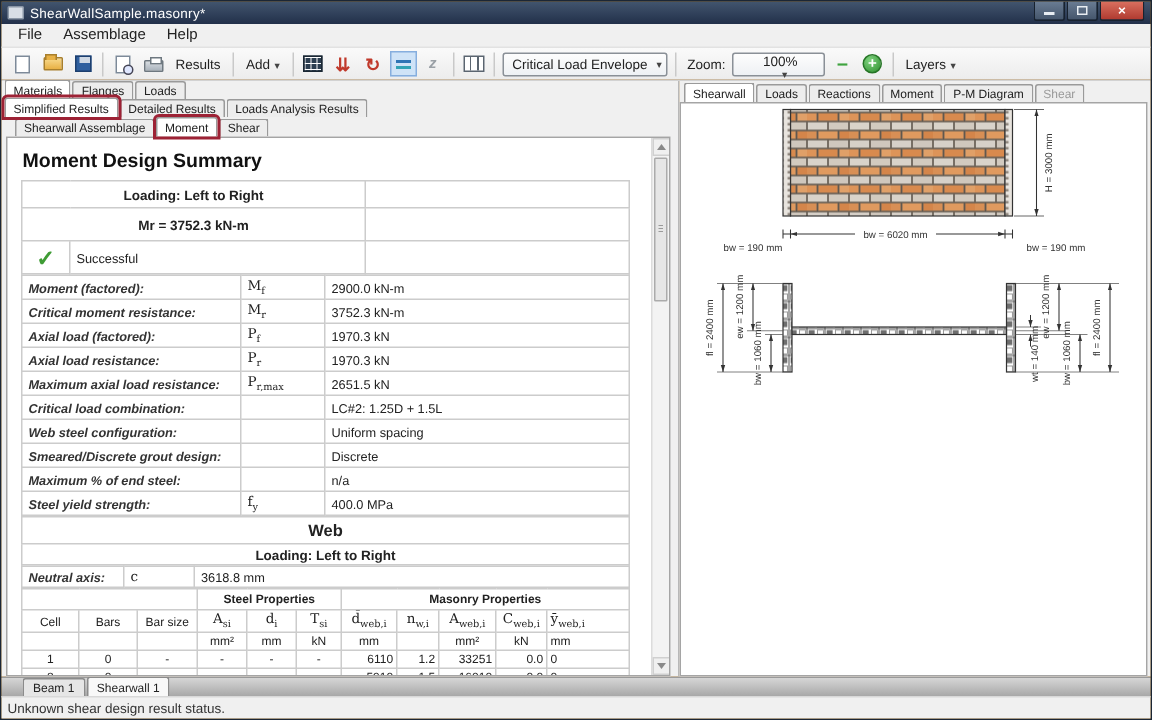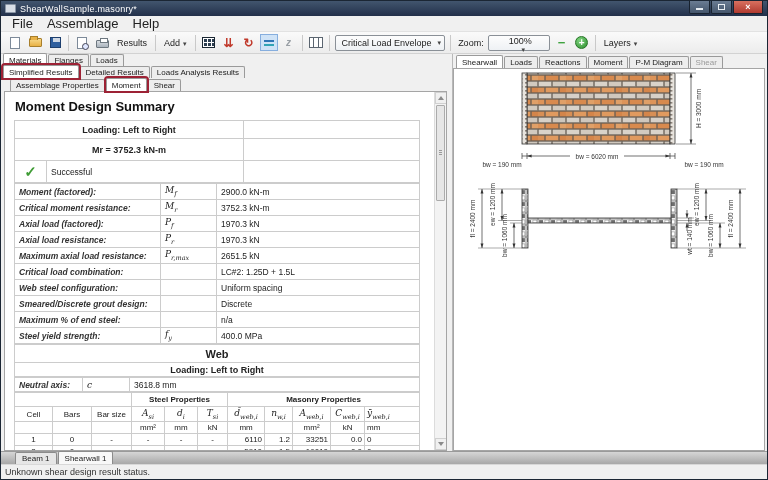--- a/index.html
+++ b/index.html
@@ -10,21 +10,21 @@
   .titlebar { height:15px; background:linear-gradient(#42556e,#22304a); color:#fff; display:flex; align-items:center; padding-left:4px; font-size:9px; flex:0 0 15px; }
   .appicon { width:11px; height:9px; background:#d8dee6; border:1px solid #8a96a6; border-radius:1px; margin-right:4px; }
   .tb-title { flex:1; letter-spacing:.2px; }
   .winbtns { display:flex; height:13px; align-self:flex-start; margin-right:4px; }
   .wbtn { width:21px; height:13px; display:flex; align-items:center; justify-content:center; border:1px solid #18222f; border-top:none; background:linear-gradient(#6a7c93,#45566c); border-radius:0 0 2px 2px; margin-left:1px; }
   .wbtn .dash { width:7px; height:2px; background:#e8edf2; margin-top:4px; }
   .wbtn .box { width:7px; height:6px; border:1px solid #e8edf2; }
   .wbtn.close { width:30px; background:linear-gradient(#d9705f,#b03a30); color:#fff; font-size:9px; font-weight:bold; }
 
   
-  .menubar { height:16px; background:#f0f0f0; display:flex; align-items:center; padding-left:4px; font-size:13px; color:#222; border-bottom:1px solid #e2e2e2; flex:0 0 16px; }
+  .menubar { height:16px; background:#f0f0f0; display:flex; align-items:center; padding-left:4px; font-size:10px; color:#222; border-bottom:1px solid #e2e2e2; flex:0 0 16px; }
   .menu-item { padding:2px 7px; }
 
   
   .toolbar { height:22px; background:linear-gradient(#fafafa,#ececec); border-bottom:1px solid #d2d2d2; display:flex; align-items:center; padding-left:4px; font-size:9px; color:#222; flex:0 0 22px; }
   .sep { width:1px; height:16px; background:#c9c9c9; margin:0 3px; }
   .ti { min-width:18px; height:18px; display:flex; align-items:center; justify-content:center; margin:0 1px; }
   .lblbtn { padding:2px 5px; }
   .caret { font-size:7px; color:#444; margin-left:3px; }
   .icon-new { width:10px; height:12px; background:#fff; border:1px solid #7d8a99; }
   .icon-open { width:13px; height:9px; background:linear-gradient(#f7d98b,#e8b145); border:1px solid #a87f2c; border-radius:1px; position:relative; }
@@ -64,21 +64,21 @@
   .report-title { font-size:13px; font-weight:bold; color:#111; margin:2px 0 6px 1px; }
 
   table { border-collapse:collapse; width:100%; table-layout:fixed; }
   td { border:1px solid #ccc; font-size:8.5px; color:#222; padding:0 4px; overflow:hidden; white-space:nowrap; }
   .tA td { height:18px; }
   .tA .hdr { font-weight:bold; text-align:center; font-size:9px; }
   .tA .mr-row td { height:22px; }
   .tA .chk { color:#3f9c35; font-size:15px; font-weight:bold; text-align:center; }
   .tB td { height:16px; }
   .lbl { font-weight:bold; color:#333;font-style:italic; }
-  .msym { font-family:"DejaVu Serif",serif; font-style:italic; font-size:9px; color:#222; }
+  .msym { font-family:"DejaVu Serif",serif; font-size:9px; color:#222; }
   .msym sub { font-size:6.5px; }
   .tC td { text-align:center; font-weight:bold; }
   .tC .web-h { font-size:11px; height:18px; }
   .tC .load-h { font-size:9px; height:14px; }
   .tD td { height:14px; }
   .tE td { height:12px; font-size:8px; text-align:center; padding:0 2px; }
   .tE .grp { font-weight:bold; height:14px; }
   .tE .hsym { height:15px; }
   .tE .num { text-align:right; }
   .tE .lft { text-align:left; }
@@ -200,21 +200,21 @@
         <span class="tab active">Materials</span>
         <span class="tab">Flanges</span>
         <span class="tab">Loads</span>
       </div>
       <div class="tabrow tr2">
         <span class="tab active annot">Simplified Results</span>
         <span class="tab">Detailed Results</span>
         <span class="tab">Loads Analysis Results</span>
       </div>
       <div class="tabrow tr3">
-        <span class="tab">Assemblage Properties</span>
+        <span class="tab">Shearwall Assemblage</span>
         <span class="tab active annot">Moment</span>
         <span class="tab">Shear</span>
       </div>
 
       <div class="content">
         <div class="report-title">Moment Design Summary</div>
 
         <table class="tA">
           <colgroup>
               <col style="width:32px">

